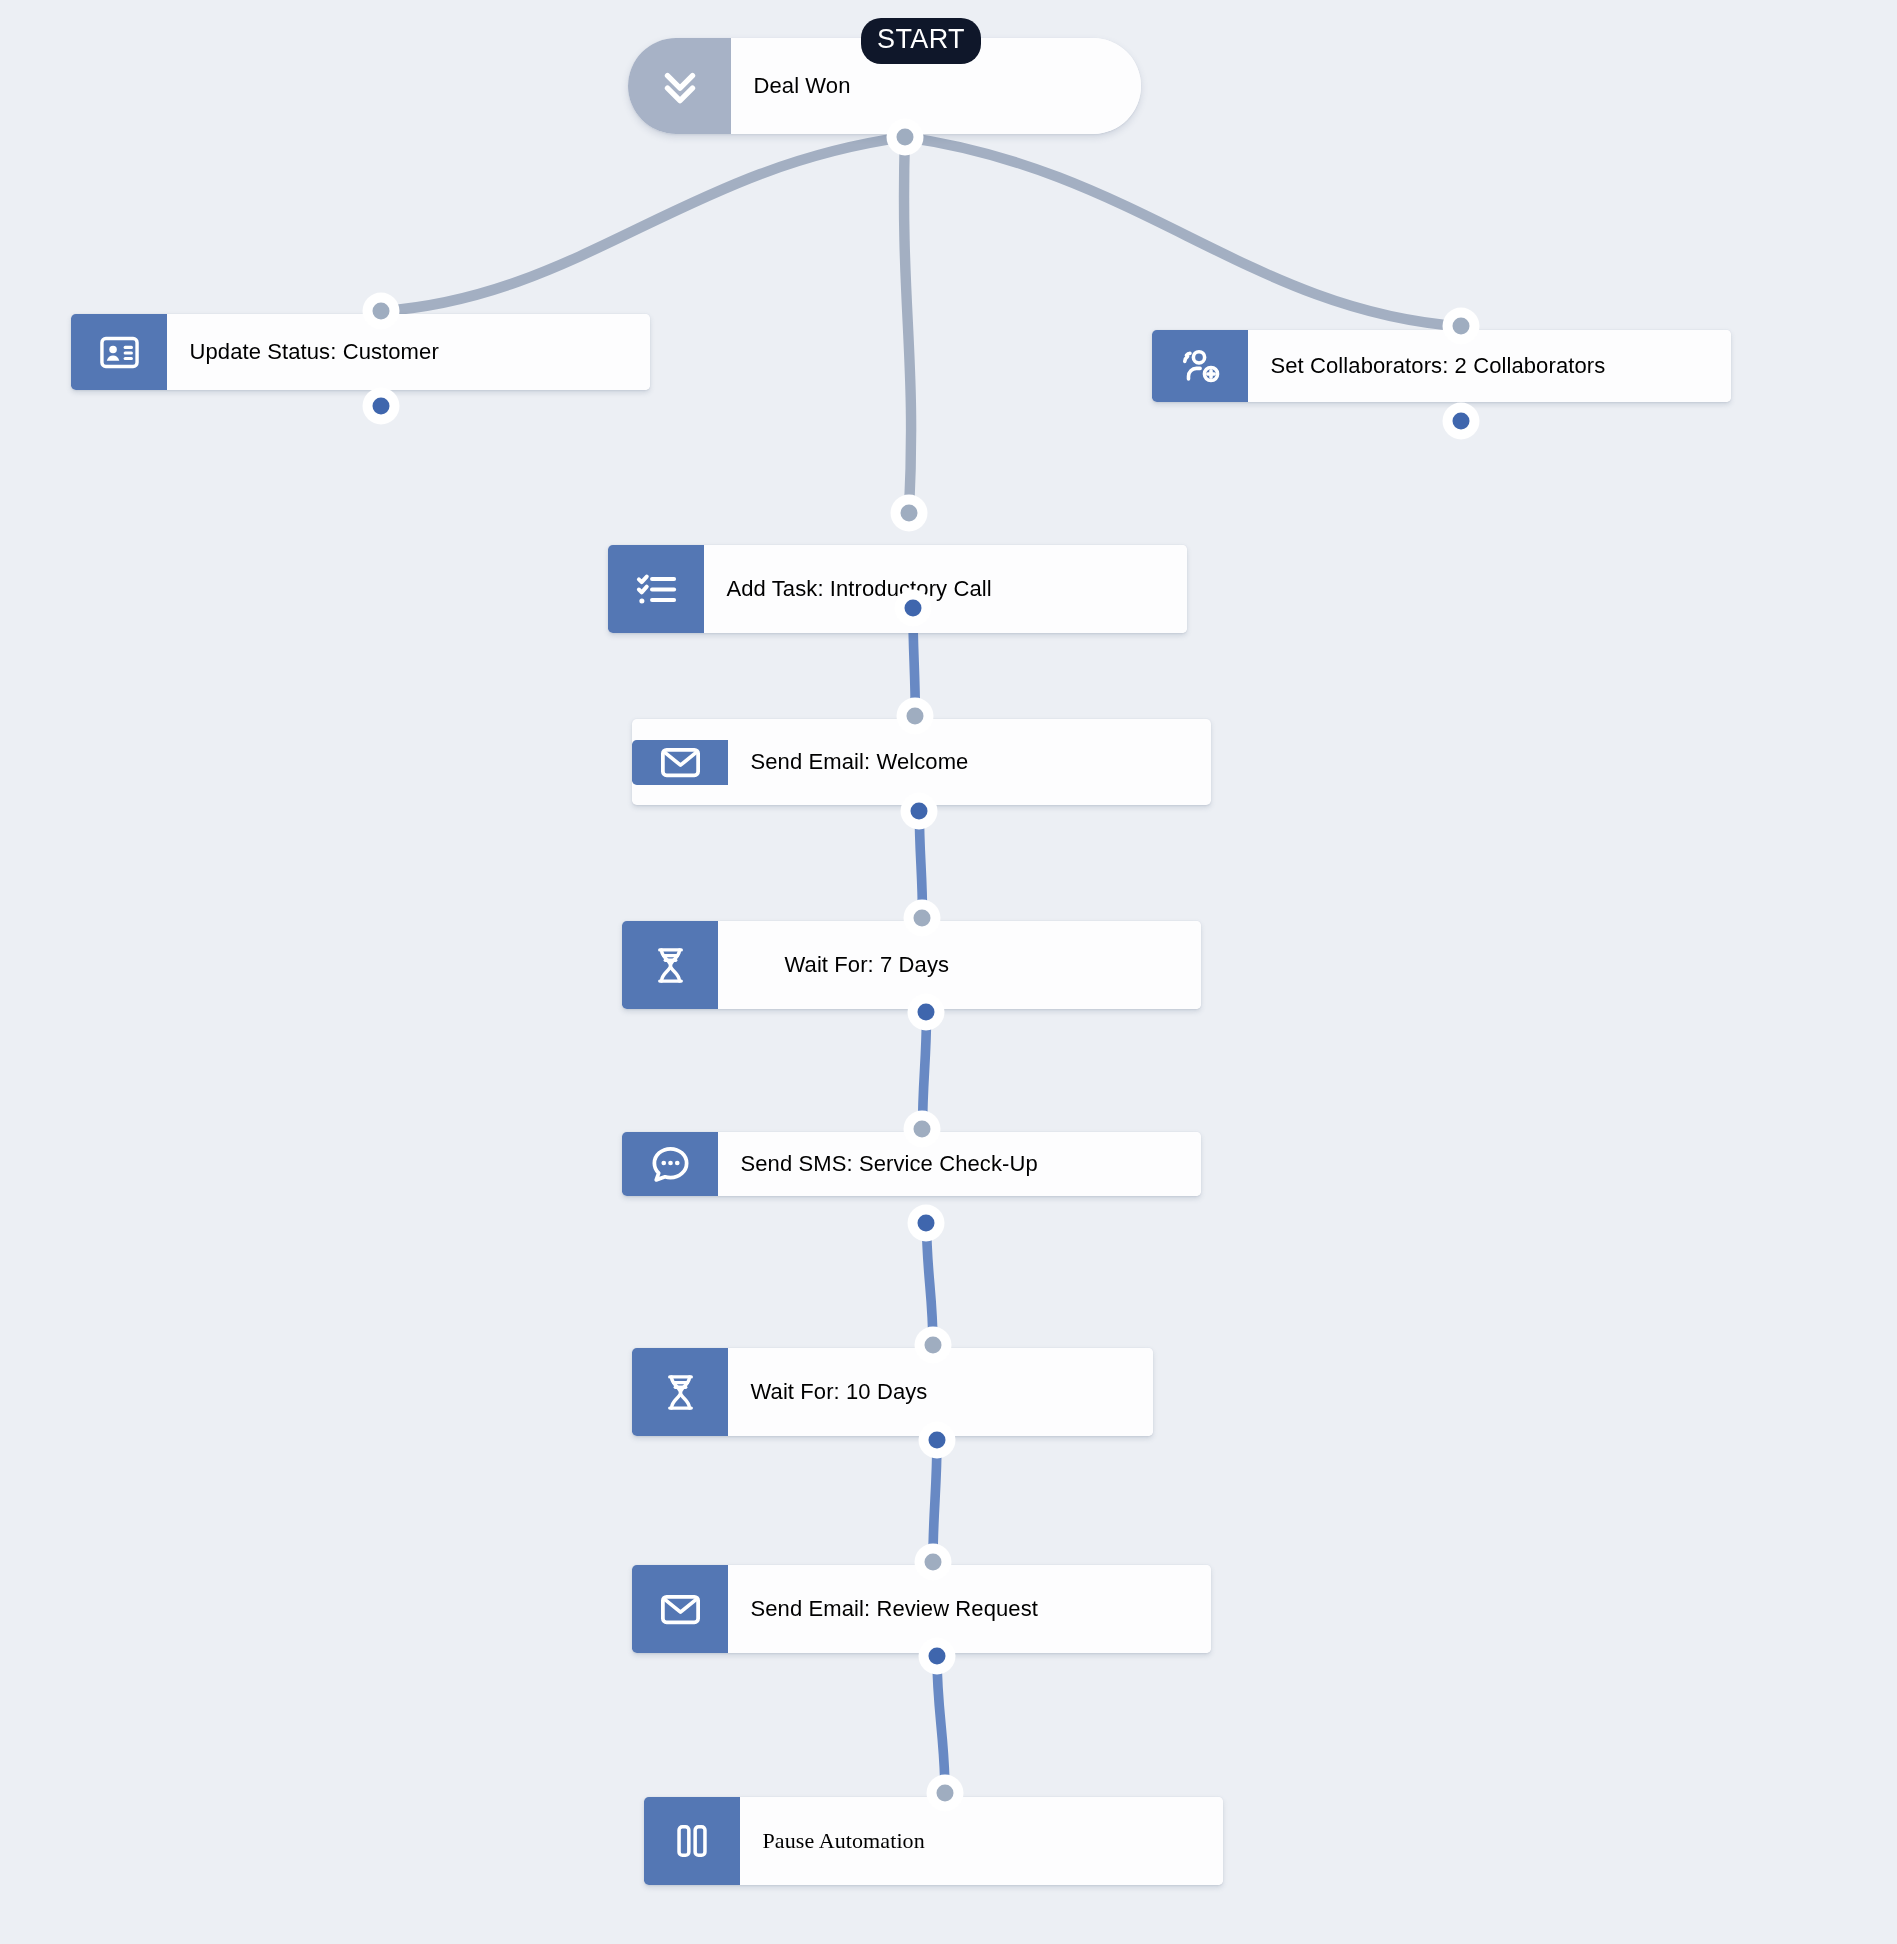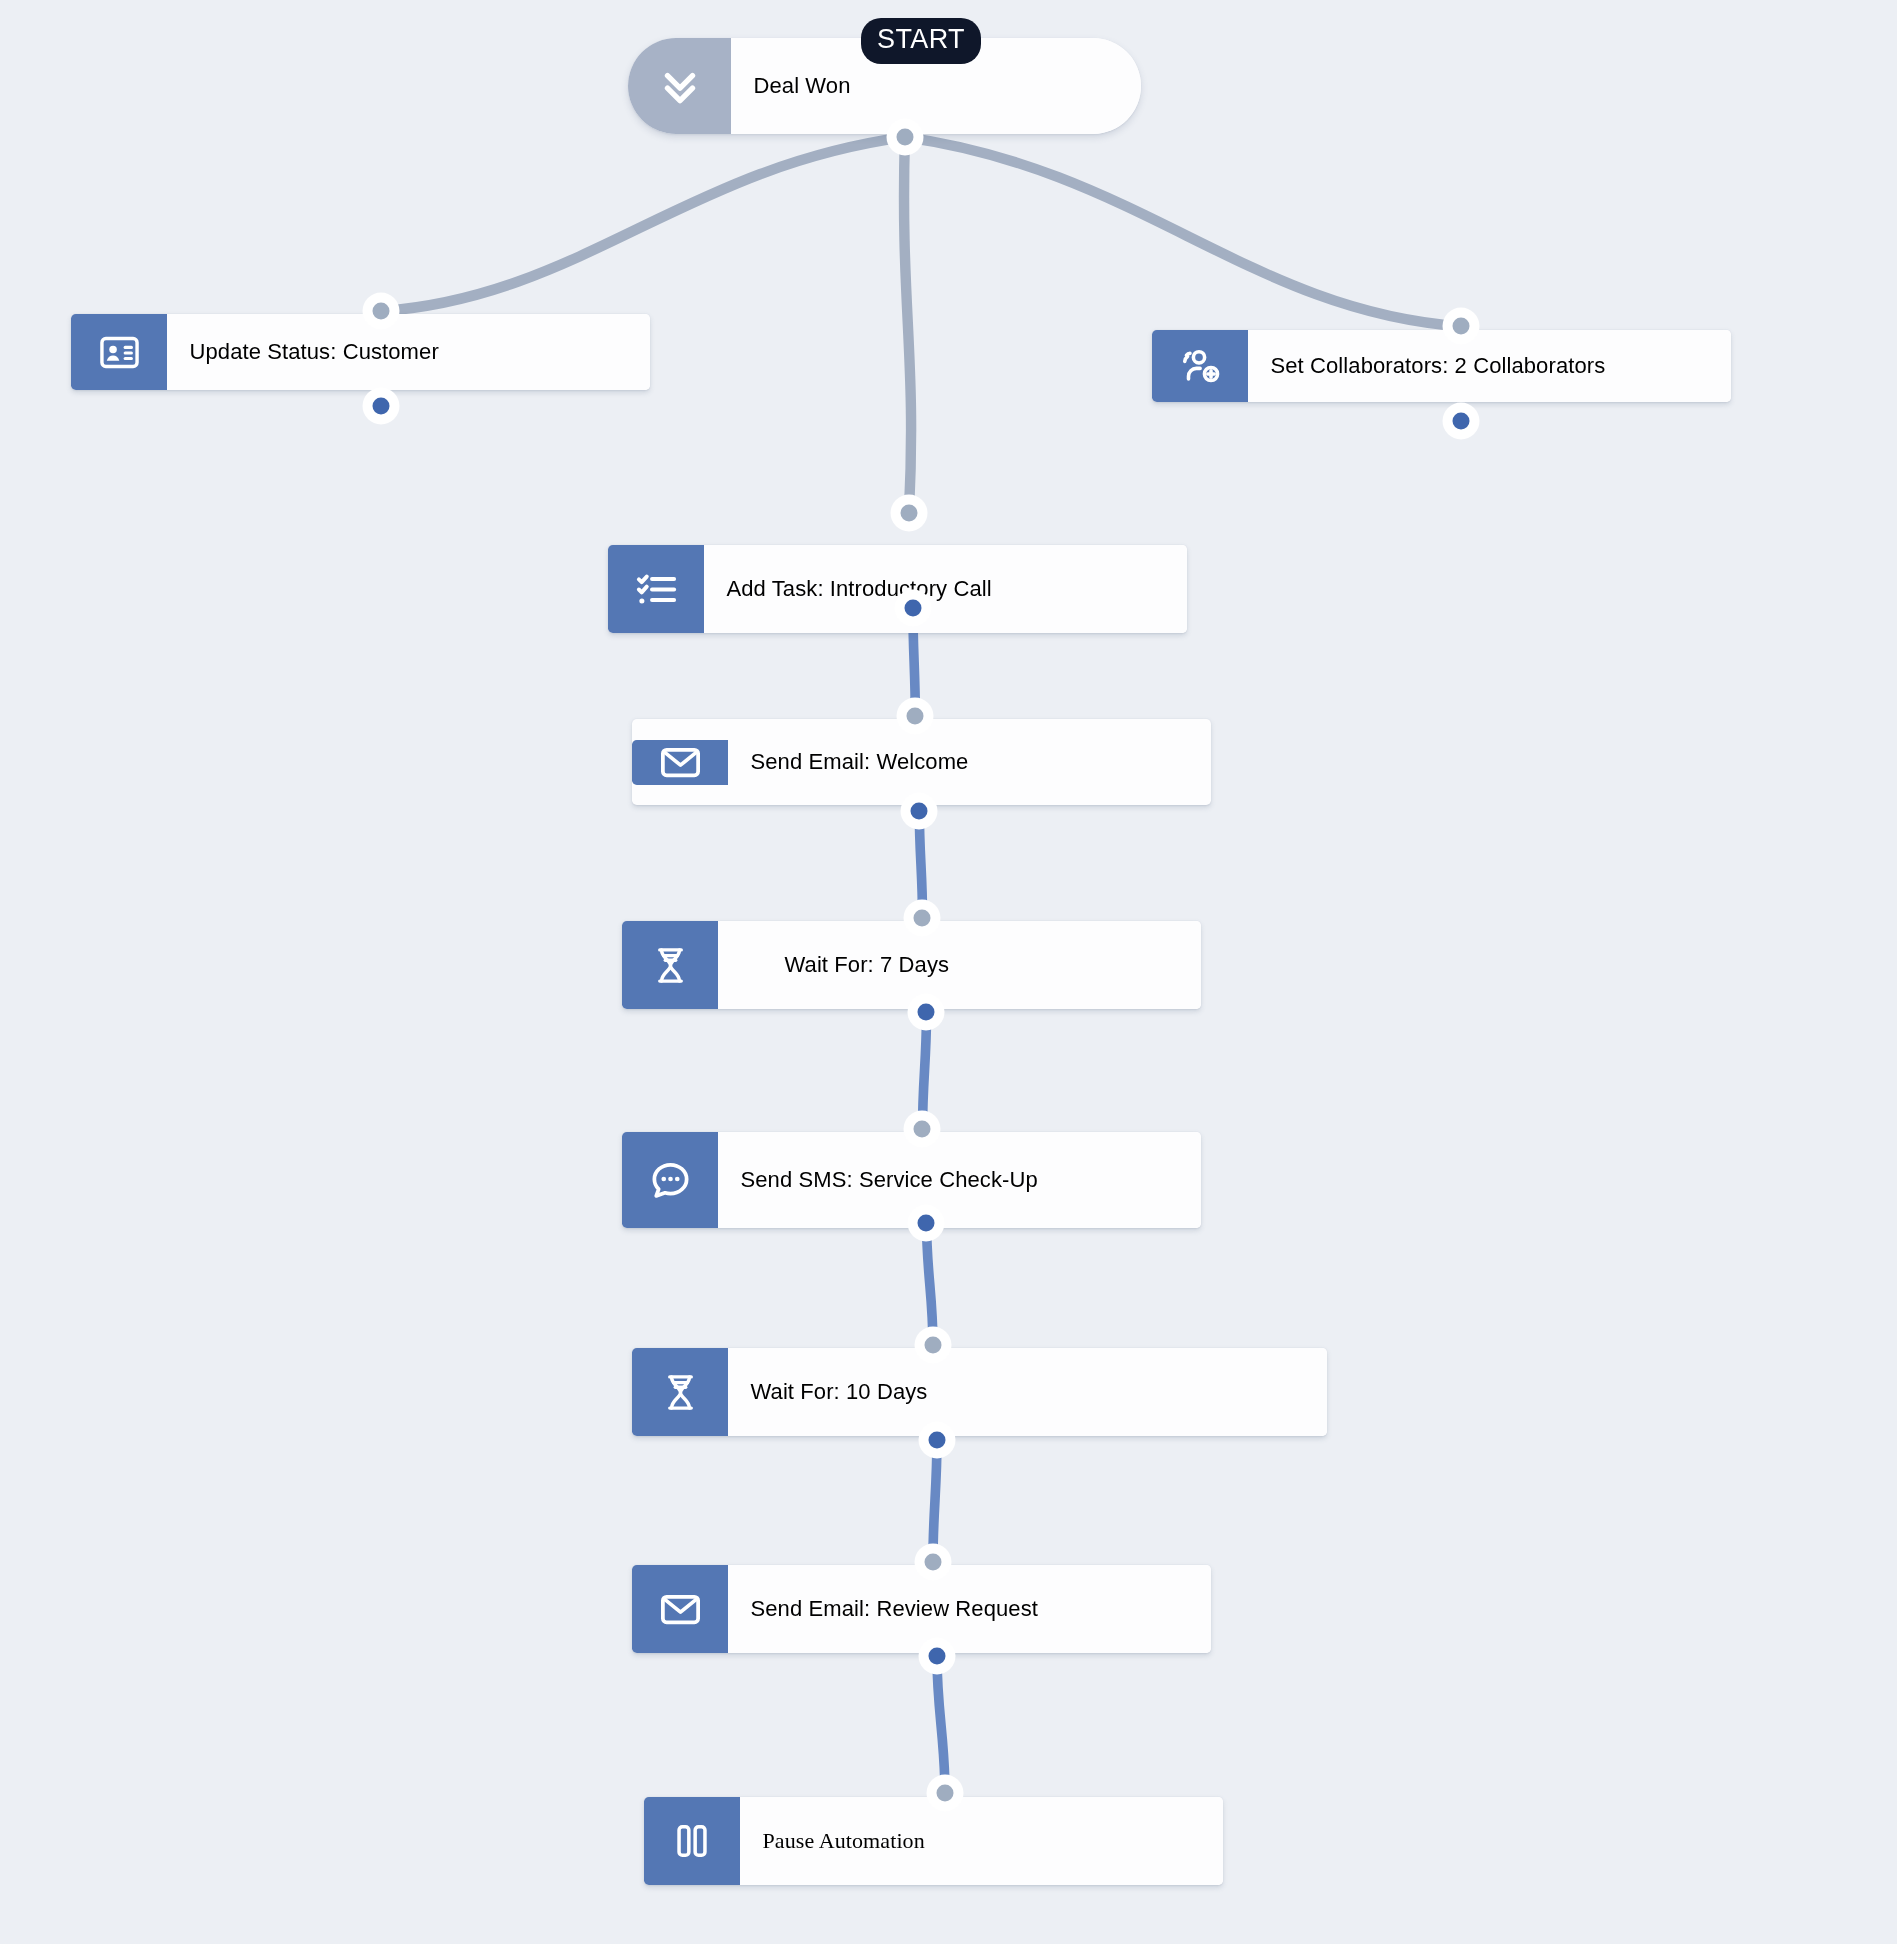--- a/index.html
+++ b/index.html
@@ -209,34 +209,34 @@
           <path d="M7.0 3.3c0 4.3 5.0 5.9 5.0 8.7 0-2.8 5.0-4.4 5.0-8.7"></path>
           <path d="M7.0 20.7c0-4.3 5.0-5.9 5.0-8.7 0 2.8 5.0 4.4 5.0 8.7"></path>
           <line x1="8.1" y1="6.5" x2="15.9" y2="6.5"></line>
           <line x1="9.1" y1="9.1" x2="14.9" y2="9.1"></line>
         </svg>
       </div>
       <div class="node-body">
         <span class="node-label">Wait For: 7 Days</span>
       </div>
     </div>
-    <div class="node" style="left: 622px; top: 1132px; width: 579px; height: 96px;">
+    <div class="node" style="left: 622px; top: 1132px; width: 579px; height: 64px;">
       <div class="node-icon">
         <svg class="icon-svg" width="45" height="45" viewBox="0 0 24 24" fill="none" stroke="currentColor" stroke-width="2.0" stroke-linecap="round" stroke-linejoin="round">
           <path d="M20.6 11.3c0 4.3-3.9 7.7-8.6 7.7-1.0 0-2.0-0.15-2.9-0.43L4.4 20.2l1.3-3.6C4.3 15.2 3.4 13.4 3.4 11.3c0-4.3 3.9-7.7 8.6-7.7s8.6 3.4 8.6 7.7z"></path>
           <circle cx="8.4" cy="11.2" r="1.25" fill="currentColor" stroke="none"></circle>
           <circle cx="12.0" cy="11.2" r="1.25" fill="currentColor" stroke="none"></circle>
           <circle cx="15.6" cy="11.2" r="1.25" fill="currentColor" stroke="none"></circle>
         </svg>
       </div>
       <div class="node-body">
         <span class="node-label">Send SMS: Service Check-Up</span>
       </div>
     </div>
-    <div class="node" style="left: 632px; top: 1348px; width: 695px; height: 88px;">
+    <div class="node" style="left: 632px; top: 1348px; width: 521px; height: 88px;">
       <div class="node-icon">
         <svg class="icon-svg" width="43" height="43" viewBox="0 0 24 24" fill="none" stroke="currentColor" stroke-width="1.9" stroke-linecap="round" stroke-linejoin="round">
           <line x1="6.0" y1="3.3" x2="18.0" y2="3.3"></line>
           <line x1="6.0" y1="20.7" x2="18.0" y2="20.7"></line>
           <path d="M7.0 3.3c0 4.3 5.0 5.9 5.0 8.7 0-2.8 5.0-4.4 5.0-8.7"></path>
           <path d="M7.0 20.7c0-4.3 5.0-5.9 5.0-8.7 0 2.8 5.0 4.4 5.0 8.7"></path>
           <line x1="8.1" y1="6.5" x2="15.9" y2="6.5"></line>
           <line x1="9.1" y1="9.1" x2="14.9" y2="9.1"></line>
         </svg>
       </div>

